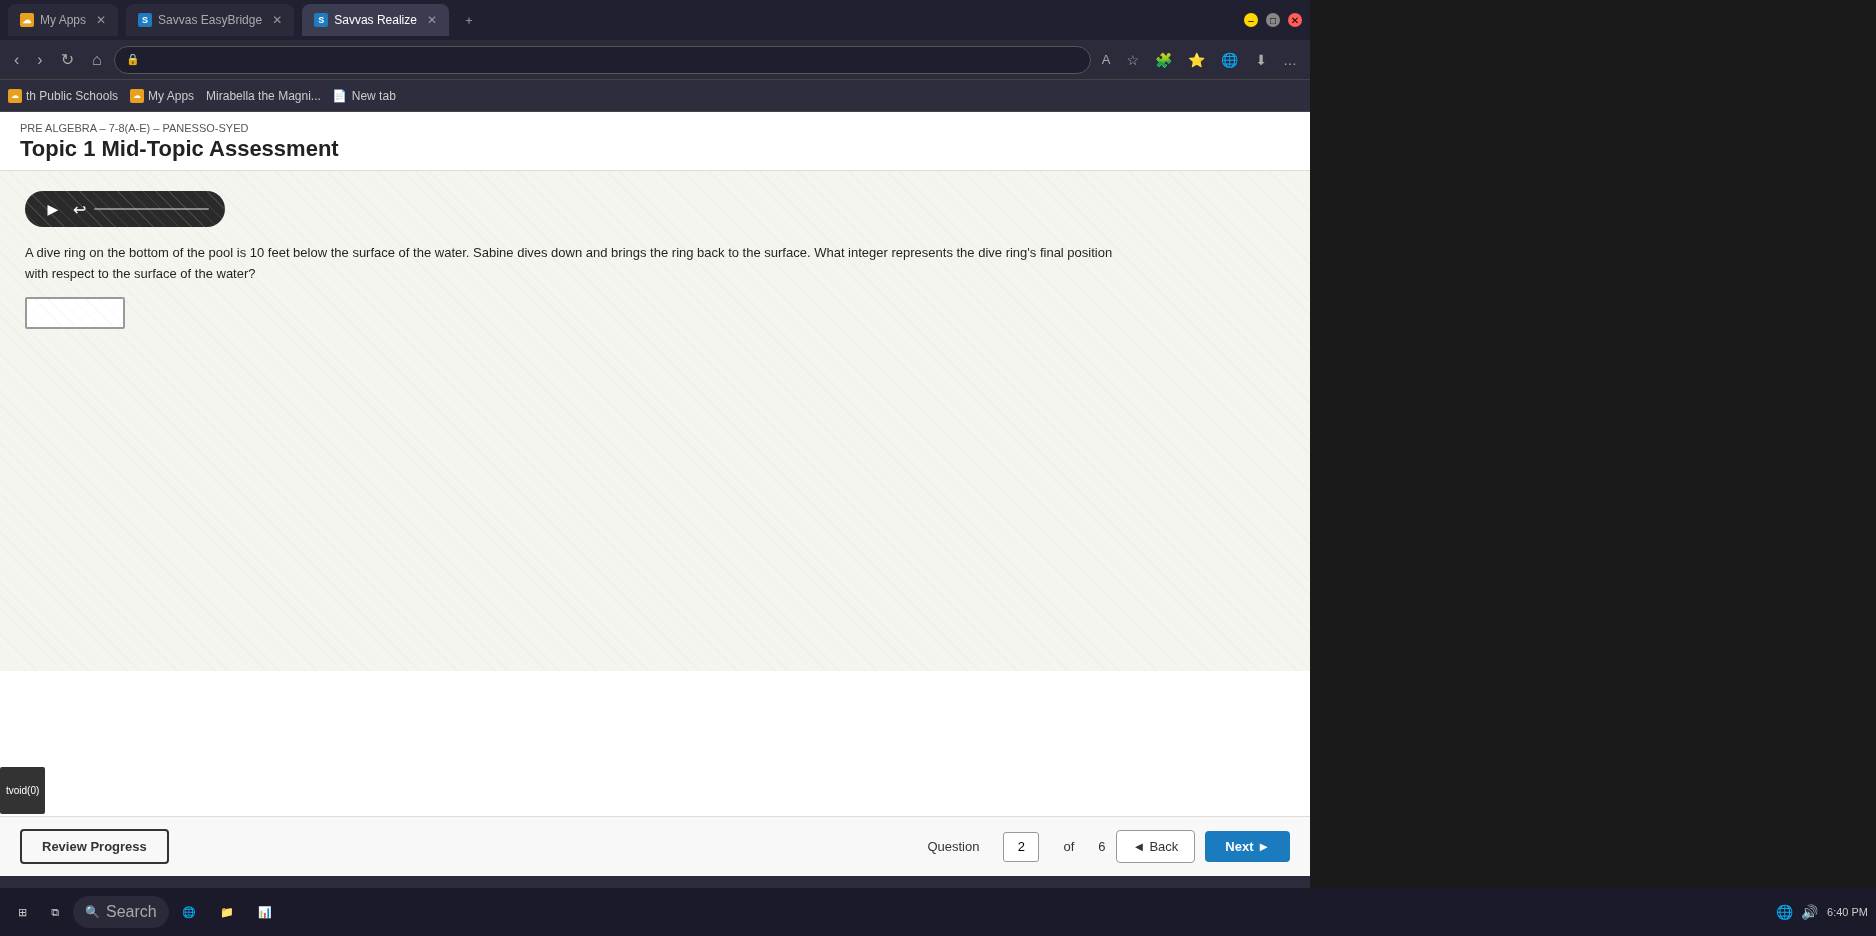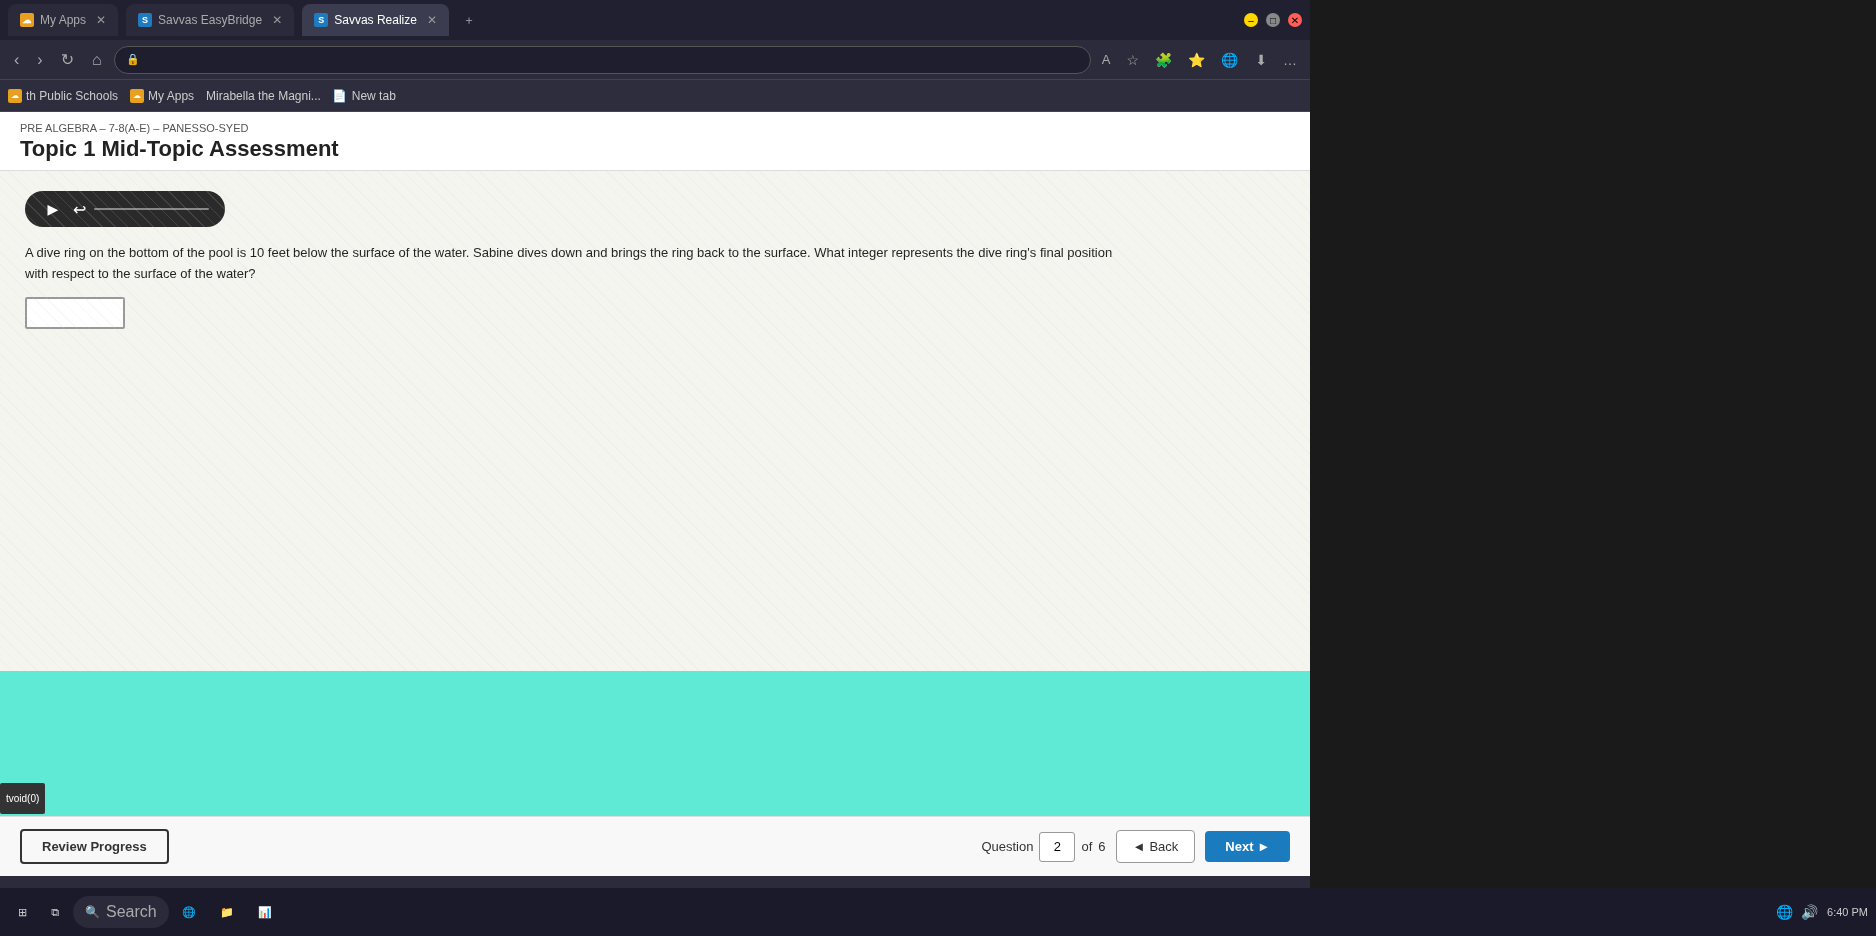--- a/index.html
+++ b/index.html
@@ -31,21 +31,21 @@
     .address-text { font-size: 11px; color: #aaa; }
     .nav-icons { display: flex; gap: 6px; align-items: center; color: #aaa; font-size: 14px; }
     .nav-icon-btn { cursor: pointer; padding: 3px 5px; border-radius: 3px; }
 
     
     .bookmarks-bar { height: 32px; background: #2d2d3d; display: flex; align-items: center; padding: 0 8px; gap: 12px; border-bottom: 1px solid #444; }
     .bookmark-item { color: #ccc; font-size: 12px; cursor: pointer; display: flex; align-items: center; gap: 4px; }
     .bookmark-icon { width: 14px; height: 14px; border-radius: 2px; background: #e8a020; display: inline-flex; align-items: center; justify-content: center; font-size: 8px; color: white; }
 
     
-    .content-area { position: absolute; top: 112px; left: 0; width: 1310px; bottom: 60px; background: #5eead4; overflow: hidden; }
+    .content-area { position: absolute; top: 112px; left: 0; width: 1310px; bottom: 60px; background: #ffffff; overflow: hidden; }
 
     
     .assignment-header { background: #fff; padding: 10px 20px 8px 20px; border-bottom: 1px solid #ddd; }
     .assignment-course { font-size: 11px; color: #555; margin-bottom: 2px; }
     .assignment-title { font-size: 22px; font-weight: 600; color: #222; }
 
     
     .question-area { background: #f5f5f0; margin: 0; padding: 20px 25px 20px 25px; min-height: 500px; position: relative; }
     .audio-bar { display: flex; align-items: center; gap: 8px; background: #2a2a2a; border-radius: 25px; padding: 6px 16px; width: 200px; margin-bottom: 16px; }
     .play-btn { width: 24px; height: 24px; background: transparent; border: none; color: #fff; cursor: pointer; font-size: 14px; }
@@ -55,36 +55,36 @@
     .question-text { font-size: 13px; color: #222; line-height: 1.6; max-width: 1100px; }
     .answer-input { display: block; margin-top: 12px; width: 100px; height: 32px; border: 2px solid #999; background: #fff; border-radius: 2px; }
 
     
     .diagonal-overlay { position: absolute; top: 0; left: 0; right: 0; bottom: 0; background-image: repeating-linear-gradient(45deg, transparent, transparent 8px, rgba(200,210,200,0.15) 8px, rgba(200,210,200,0.15) 9px); pointer-events: none; }
 
     
     .bottom-bar { position: absolute; bottom: 0; left: 0; width: 1310px; height: 60px; background: #f8f8f8; border-top: 1px solid #ddd; display: flex; align-items: center; padding: 0 20px; }
     .review-progress-btn { background: transparent; border: 2px solid #333; border-radius: 4px; padding: 8px 20px; font-size: 13px; font-weight: 600; color: #333; cursor: pointer; }
     .nav-controls { margin-left: auto; display: flex; align-items: center; gap: 10px; }
-    .question-nav { display: flex; align-items: center; gap: 6px; font-size: 13px; color: #333; }
+    .question-nav { display: flex; align-items: center; gap: 24px; font-size: 13px; color: #333; }
     .question-num-input { width: 36px; height: 30px; border: 1px solid #999; border-radius: 3px; text-align: center; font-size: 13px; }
     .back-btn { background: #fff; border: 1px solid #999; border-radius: 4px; padding: 8px 16px; font-size: 13px; color: #333; cursor: pointer; display: flex; align-items: center; gap: 4px; }
     .next-btn { background: #1a7bbf; border: none; border-radius: 4px; padding: 8px 20px; font-size: 13px; color: #fff; cursor: pointer; display: flex; align-items: center; gap: 4px; font-weight: 600; }
 
     
     .taskbar { position: absolute; bottom: 0; left: 0; right: 0; height: 48px; background: #1a1a2a; display: flex; align-items: center; padding: 0 8px; gap: 4px; z-index: 100; }
     .taskbar-btn { padding: 4px 10px; color: #ccc; font-size: 11px; cursor: pointer; border-radius: 3px; }
     .taskbar-search { display: flex; align-items: center; background: #2a2a3a; border-radius: 20px; padding: 4px 12px; gap: 6px; height: 32px; }
     .taskbar-search-text { color: #aaa; font-size: 16px; }
     .taskbar-icons { margin-left: auto; display: flex; align-items: center; gap: 8px; }
     .taskbar-time { color: #ccc; font-size: 11px; text-align: left; }
     .taskbar-icon { color: #ccc; font-size: 14px; cursor: pointer; }
 
     
-    .void-label { position: absolute; bottom: 62px; left: 0; background: #333; color: #fff; font-size: 10px; padding: 10px 6px; border-radius: 2px; }
+    .void-label { position: absolute; bottom: 62px; left: 0; background: #333; color: #fff; font-size: 10px; padding: 18px 6px; border-radius: 2px; }
 
     
     .right-panel { position: absolute; top: 0; left: 1310px; right: 0; height: 100%; background: #1a1a1a; }
 
     
     .header-right-row { position: absolute; top: 112px; right: 50px; display: flex; gap: 8px; align-items: center; }
     .header-right-icon { color: #444; font-size: 16px; cursor: pointer; }
 
     .due-block { position: absolute; top: 118px; right: 120px; text-align: right; }
   </style>

